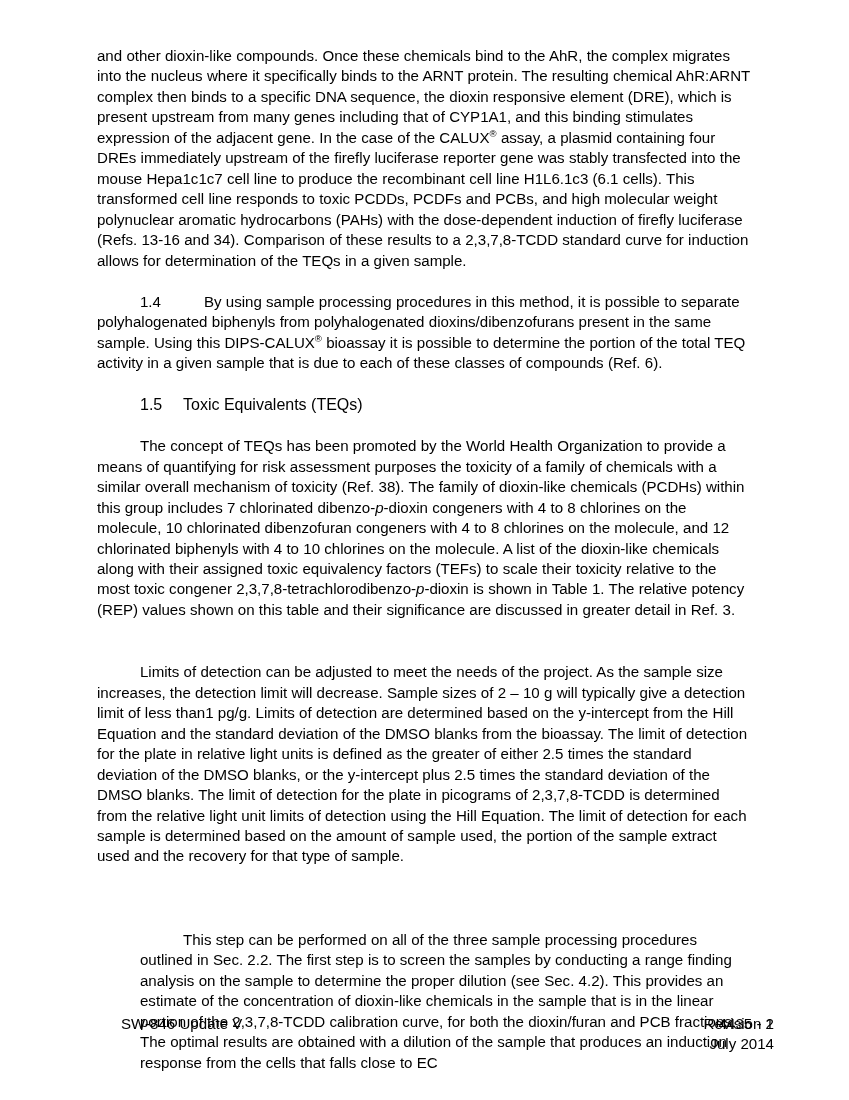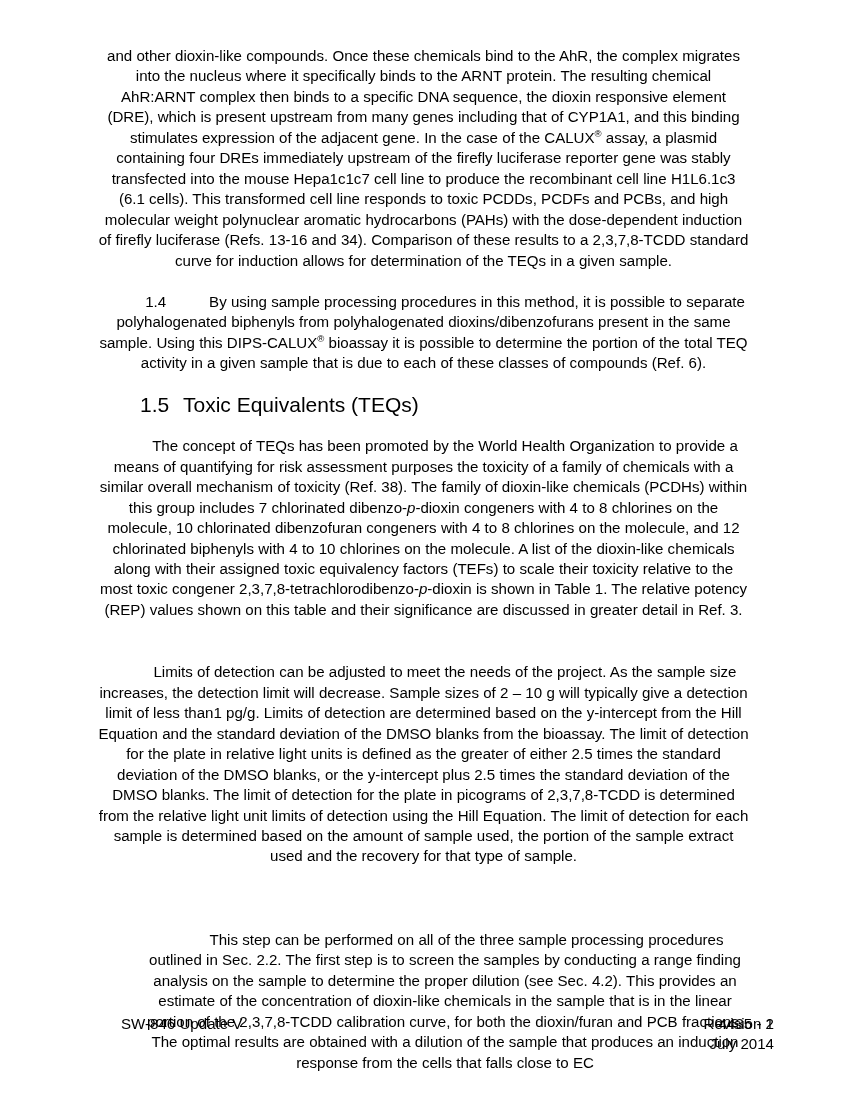--- a/index.html
+++ b/index.html
@@ -23,32 +23,32 @@
   .content {
     position: absolute;
     left: 97px;
     top: 46px;
     width: 653px;
   }
   p.body-text {
     margin: 0 0 0 0;
     font-size: 15.1px;
     line-height: 20.45px;
-    text-align: center;
+    text-align: left;
     letter-spacing: -0.02px;
     word-spacing: 0.1px;
   }
   .gap-md { height: 21px; }
   .indent-first {
     display: inline-block;
     width: 43px;
   }
   
   .sec-row {
-    font-size: 21px;
+    font-size: 16px;
     line-height: 20.45px;
     display: block;
     white-space: pre;
   }
   .sec-num {
     display: inline-block;
     width: 86px;
     padding-left: 43px;
     box-sizing: border-box;
   }

